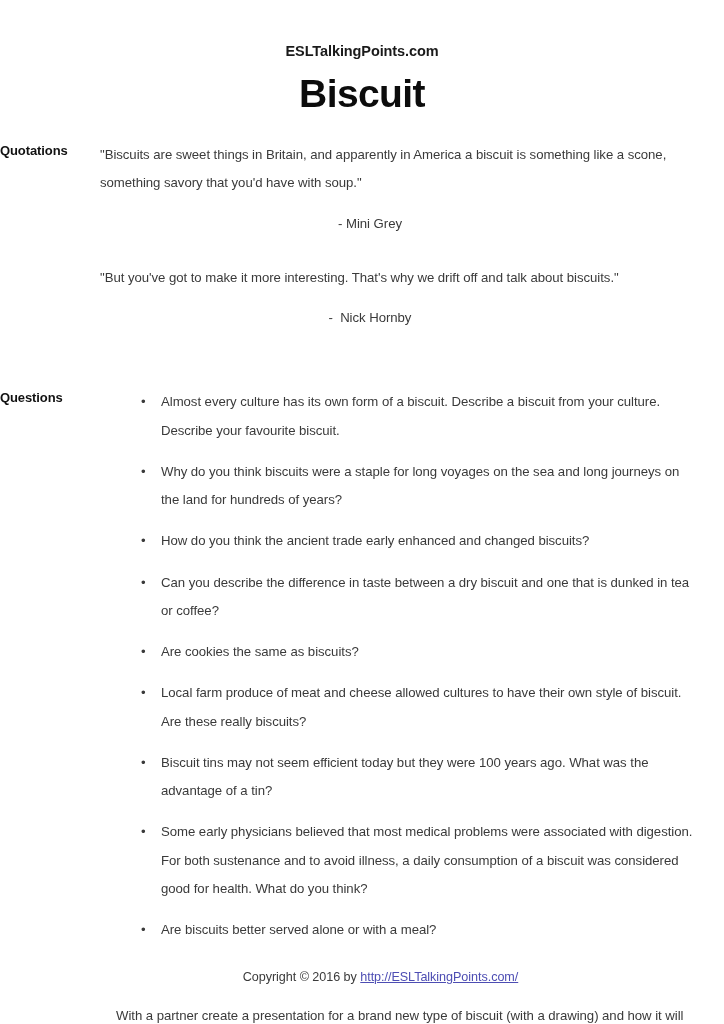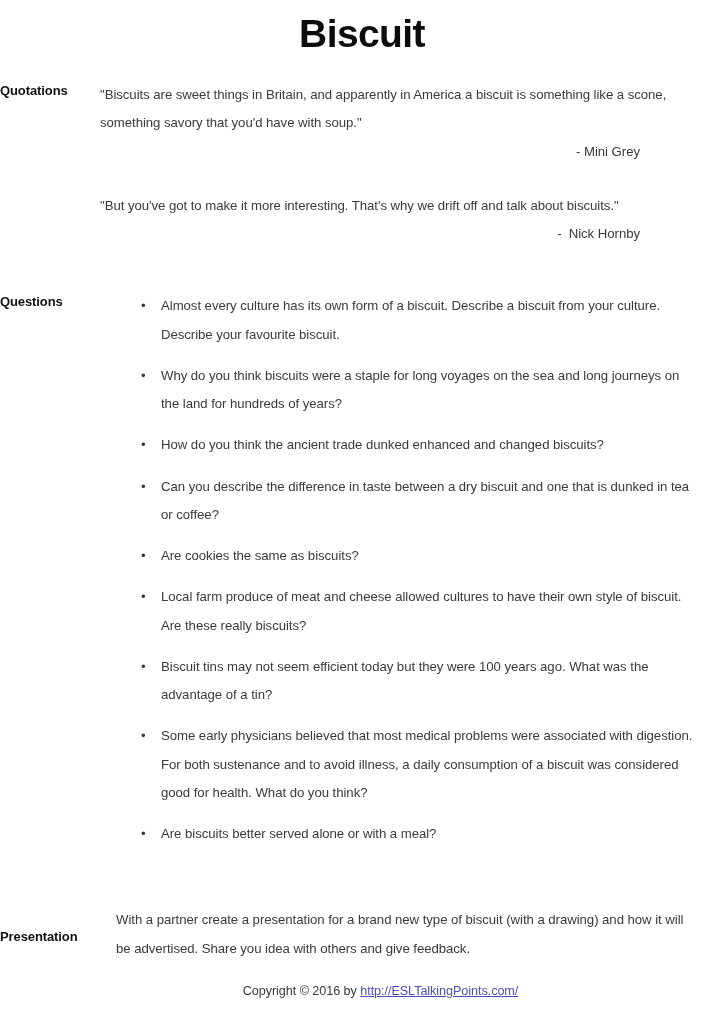--- a/index.html
+++ b/index.html
@@ -68,22 +68,22 @@
   }
 
   
   #quotations-row {
     margin-top: 10px;
   }
   .quote-text {
     margin: 0;
   }
   .quote-attrib {
-    text-align: right;
-    margin: 0;
+    text-align: center;
+    margin: 12px;
     padding-right: 60px;
     white-space: pre;
   }
   .quote-block + .quote-block {
     margin-top: 26px;
   }
 
   
   #questions-row {
     margin-top: 44px;
@@ -142,20 +142,21 @@
   .footer a {
     color: #4d4db3;
     text-decoration: underline;
   }
 </style>
 </head>
 <body>
 
 <div class="page">
 
+  <div class="site-name">ESLTalkingPoints.com</div>
   <h1 class="doc-title">Biscuit</h1>
 
   <div class="row" id="quotations-row">
     <div class="label-col">Quotations</div>
     <div class="content-col">
 
       <div class="quote-block">
         <p class="quote-text">"Biscuits are sweet things in Britain, and apparently in America a biscuit is something like a scone, something savory that you'd have with soup."</p>
         <p class="quote-attrib">- Mini Grey</p>
       </div>
@@ -175,21 +176,21 @@
           <li>
             <span class="bullet">•</span>
             <span class="q-text">Almost every culture has its own form of a biscuit. Describe a biscuit from your culture. Describe your favourite biscuit.</span>
           </li>
           <li>
             <span class="bullet">•</span>
             <span class="q-text">Why do you think biscuits were a staple for long voyages on the sea and long journeys on the land for hundreds of years?</span>
           </li>
           <li>
             <span class="bullet">•</span>
-            <span class="q-text">How do you think the ancient trade dunked enhanced and changed biscuits?</span>
+            <span class="q-text">How do you think the ancient trade early enhanced and changed biscuits?</span>
           </li>
           <li>
             <span class="bullet">•</span>
             <span class="q-text">Can you describe the difference in taste between a dry biscuit and one that is dunked in tea or coffee?</span>
           </li>
           <li>
             <span class="bullet">•</span>
             <span class="q-text">Are cookies the same as biscuits?</span>
           </li>
           <li>

